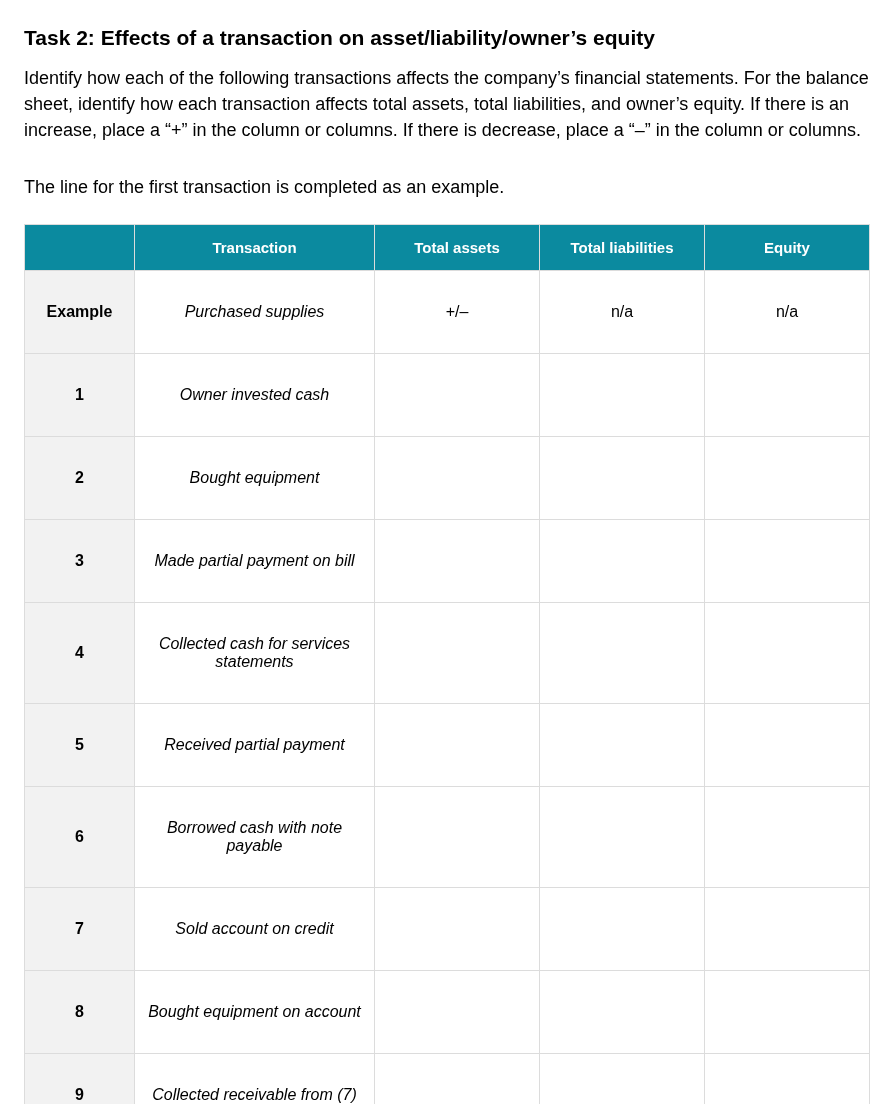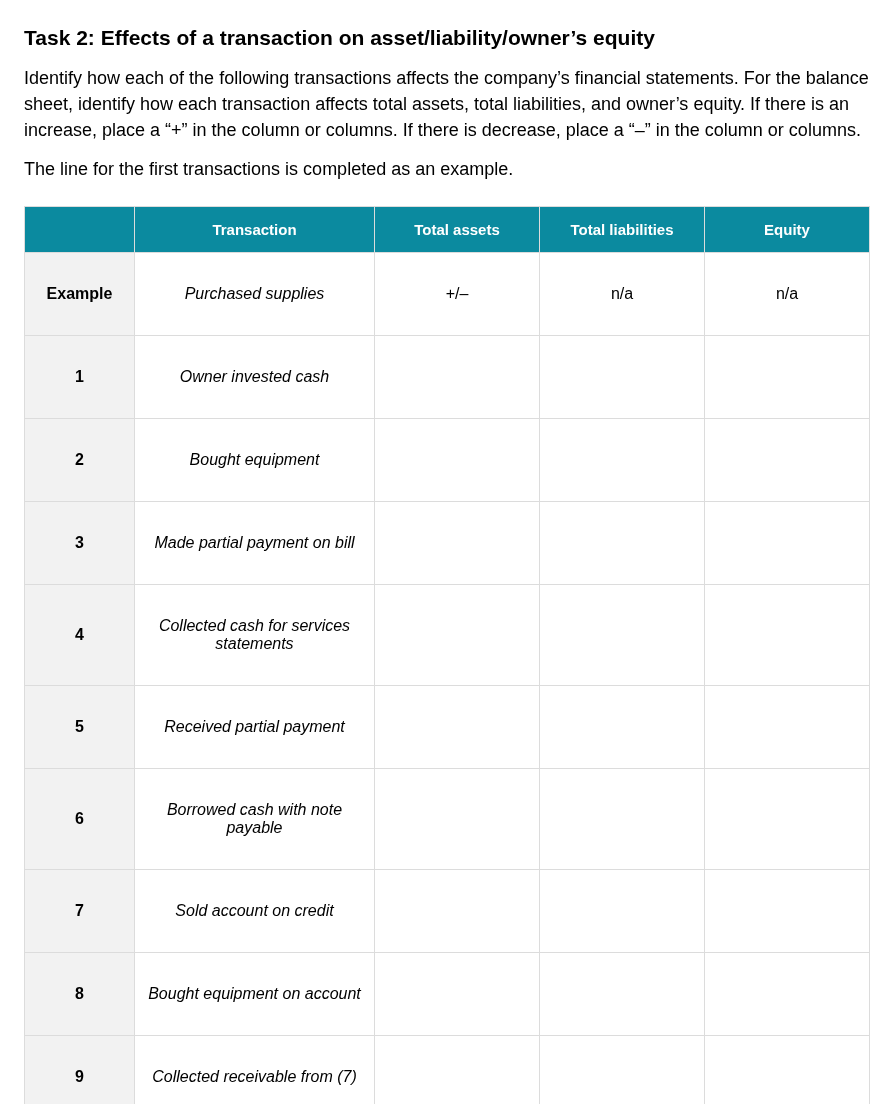--- a/index.html
+++ b/index.html
@@ -16,21 +16,21 @@
     }
     h2.page-title {
       font-size: 21px;
       font-weight: bold;
       margin-bottom: 14px;
       line-height: 1.3;
     }
     p.instructions {
       font-size: 18px;
       line-height: 1.45;
-      margin-bottom: 12px;
+      margin-bottom: 30px;
     }
     p.example-note {
       font-size: 18px;
       line-height: 1.45;
       margin-bottom: 24px;
     }
     table.task-table {
       width: 100%;
       border-collapse: collapse;
       table-layout: fixed;
@@ -70,21 +70,21 @@
     col.col-trans { width: 240px; }
     col.col-val   { width: 165px; }
   </style>
 </head>
 <body>
 
 <h2 class="page-title">Task 2: Effects of a transaction on asset/liability/owner’s equity</h2>
 
 <p class="instructions">Identify how each of the following transactions affects the company’s financial statements. For the balance sheet, identify how each transaction affects total assets, total liabilities, and owner’s equity. If there is an increase, place a “+” in the column or columns. If there is decrease, place a “–” in the column or columns.</p>
 
-<p class="example-note">The line for the first transactions is completed as an example.</p>
+<p class="example-note">The line for the first transaction is completed as an example.</p>
 
 <table class="task-table">
   <colgroup>
     <col class="col-label">
     <col class="col-trans">
     <col class="col-val">
     <col class="col-val">
     <col class="col-val">
   </colgroup>
   <thead>

